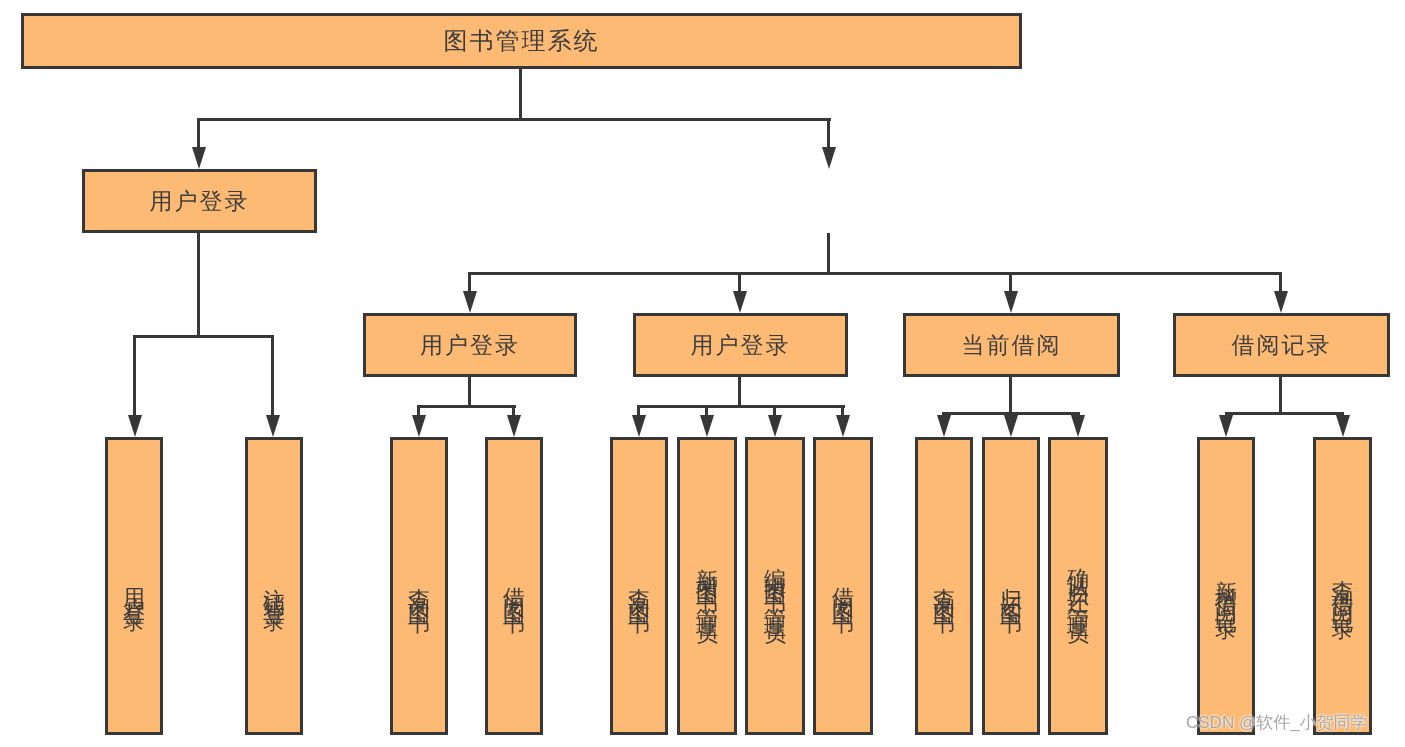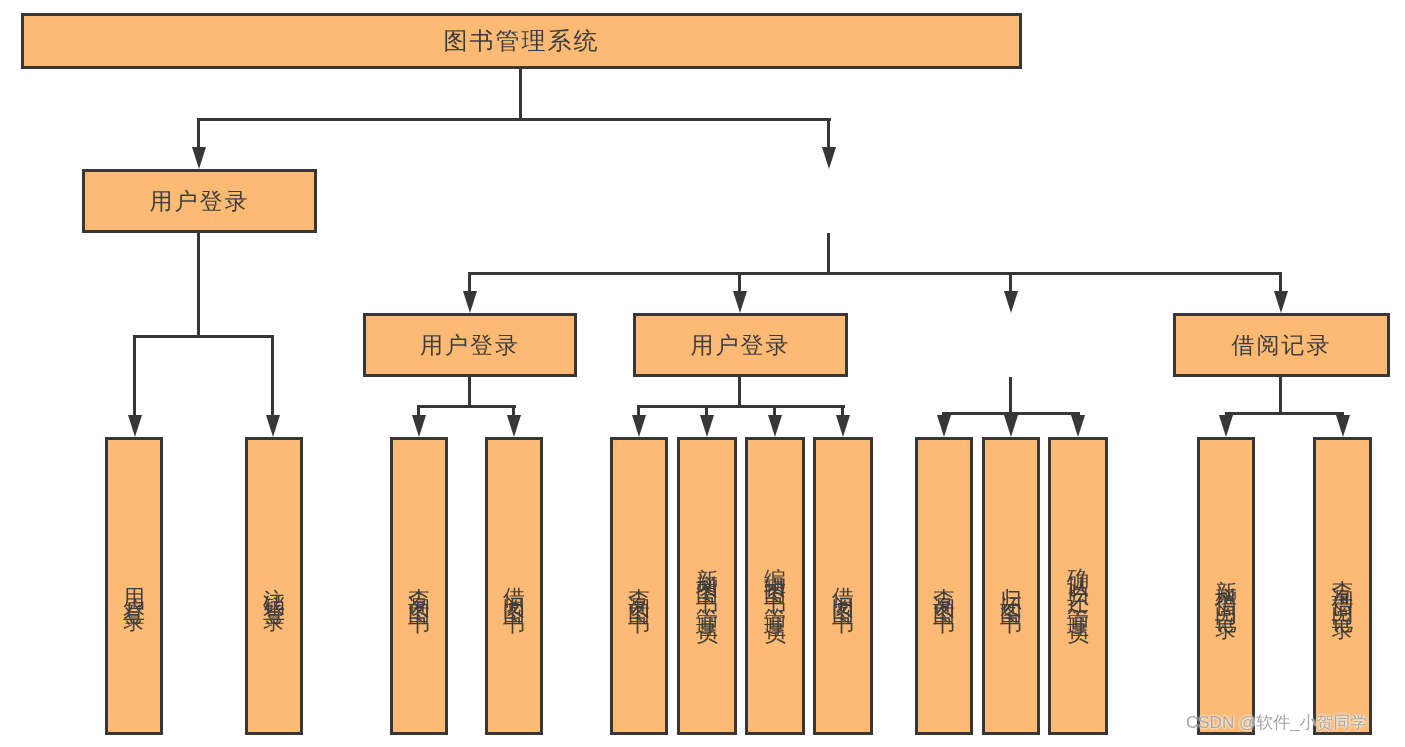--- a/index.html
+++ b/index.html
@@ -104,20 +104,23 @@
   <div class="ah" style="left:1004px;top:291px"></div>
   <div class="line" style="left:1279px;top:272px;width:3px;height:22px"></div>
   <div class="ah" style="left:1274px;top:291px"></div>
 
   <div class="box" style="left:363px;top:313px;width:214px;height:64px">
     <span class="hlabel">用户登录</span>
   </div>
   <div class="box" style="left:633px;top:313px;width:215px;height:64px">
     <span class="hlabel">用户登录</span>
   </div>
+  <div class="box" style="left:903px;top:313px;width:217px;height:64px">
+    <span class="hlabel">当前借阅</span>
+  </div>
   <div class="box" style="left:1173px;top:313px;width:217px;height:64px">
     <span class="hlabel">借阅记录</span>
   </div>
 
   <div class="line" style="left:468px;top:377px;width:3px;height:31px"></div>
   <div class="line" style="left:417px;top:405px;width:99px;height:3px"></div>
   <div class="line" style="left:417px;top:405px;width:3px;height:12px"></div>
   <div class="ah" style="left:412px;top:415px"></div>
   <div class="line" style="left:512px;top:405px;width:3px;height:12px"></div>
   <div class="ah" style="left:507px;top:415px"></div>

